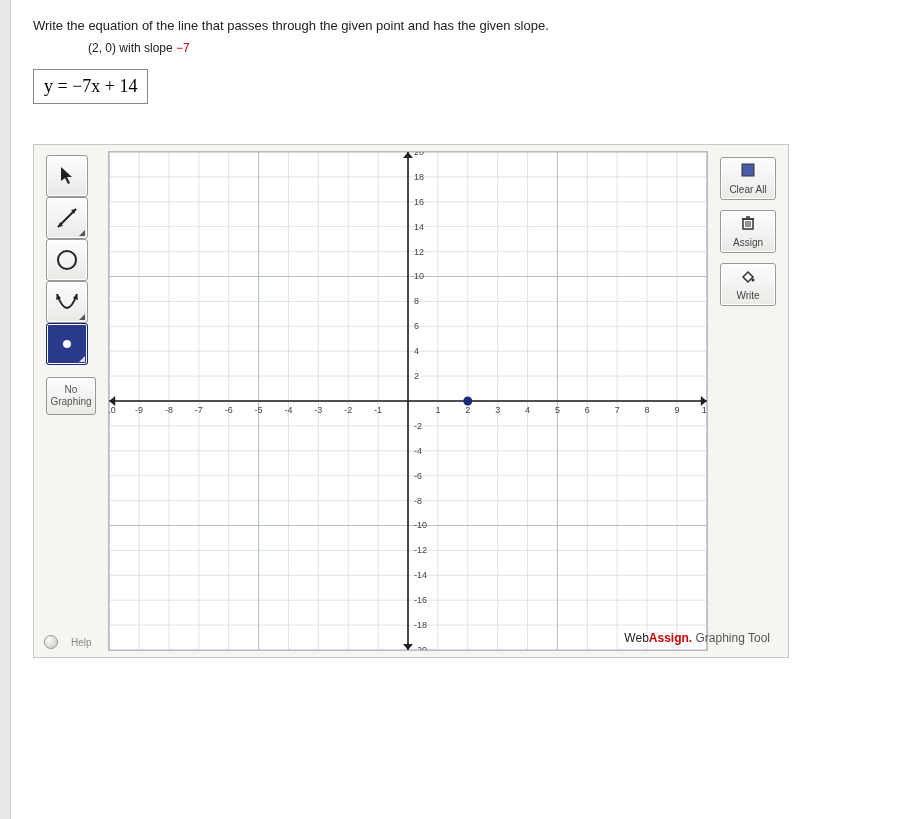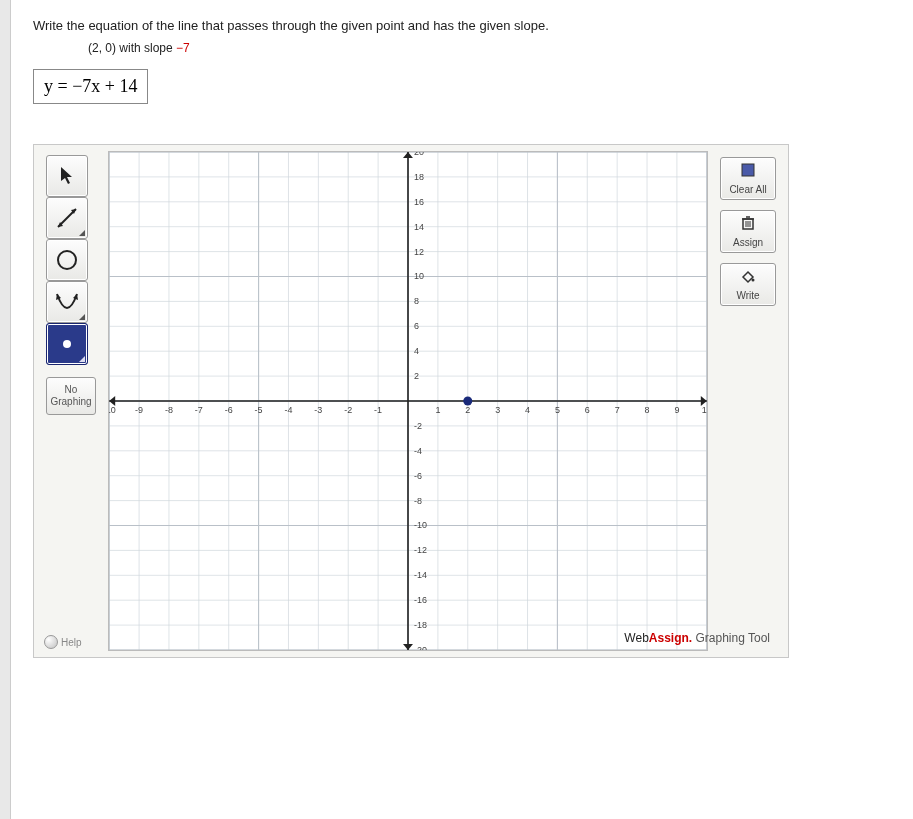--- a/index.html
+++ b/index.html
@@ -179,21 +179,21 @@
     color:#555;
   }
   .help-link {
     position: absolute;
     left: 10px;
     bottom: 8px;
     font-size: 10px;
     color: #888;
     display: flex;
     align-items: center;
-    gap: 3px;
+    gap: 13px;
   }
   .help-link .hicon {
     width:14px; height:14px; border-radius:50%;
     background: radial-gradient(circle at 30% 30%, #fff, #c0c0c0);
     border:1px solid #999;
     display:inline-block;
   }
 </style>
 </head>
 <body>

